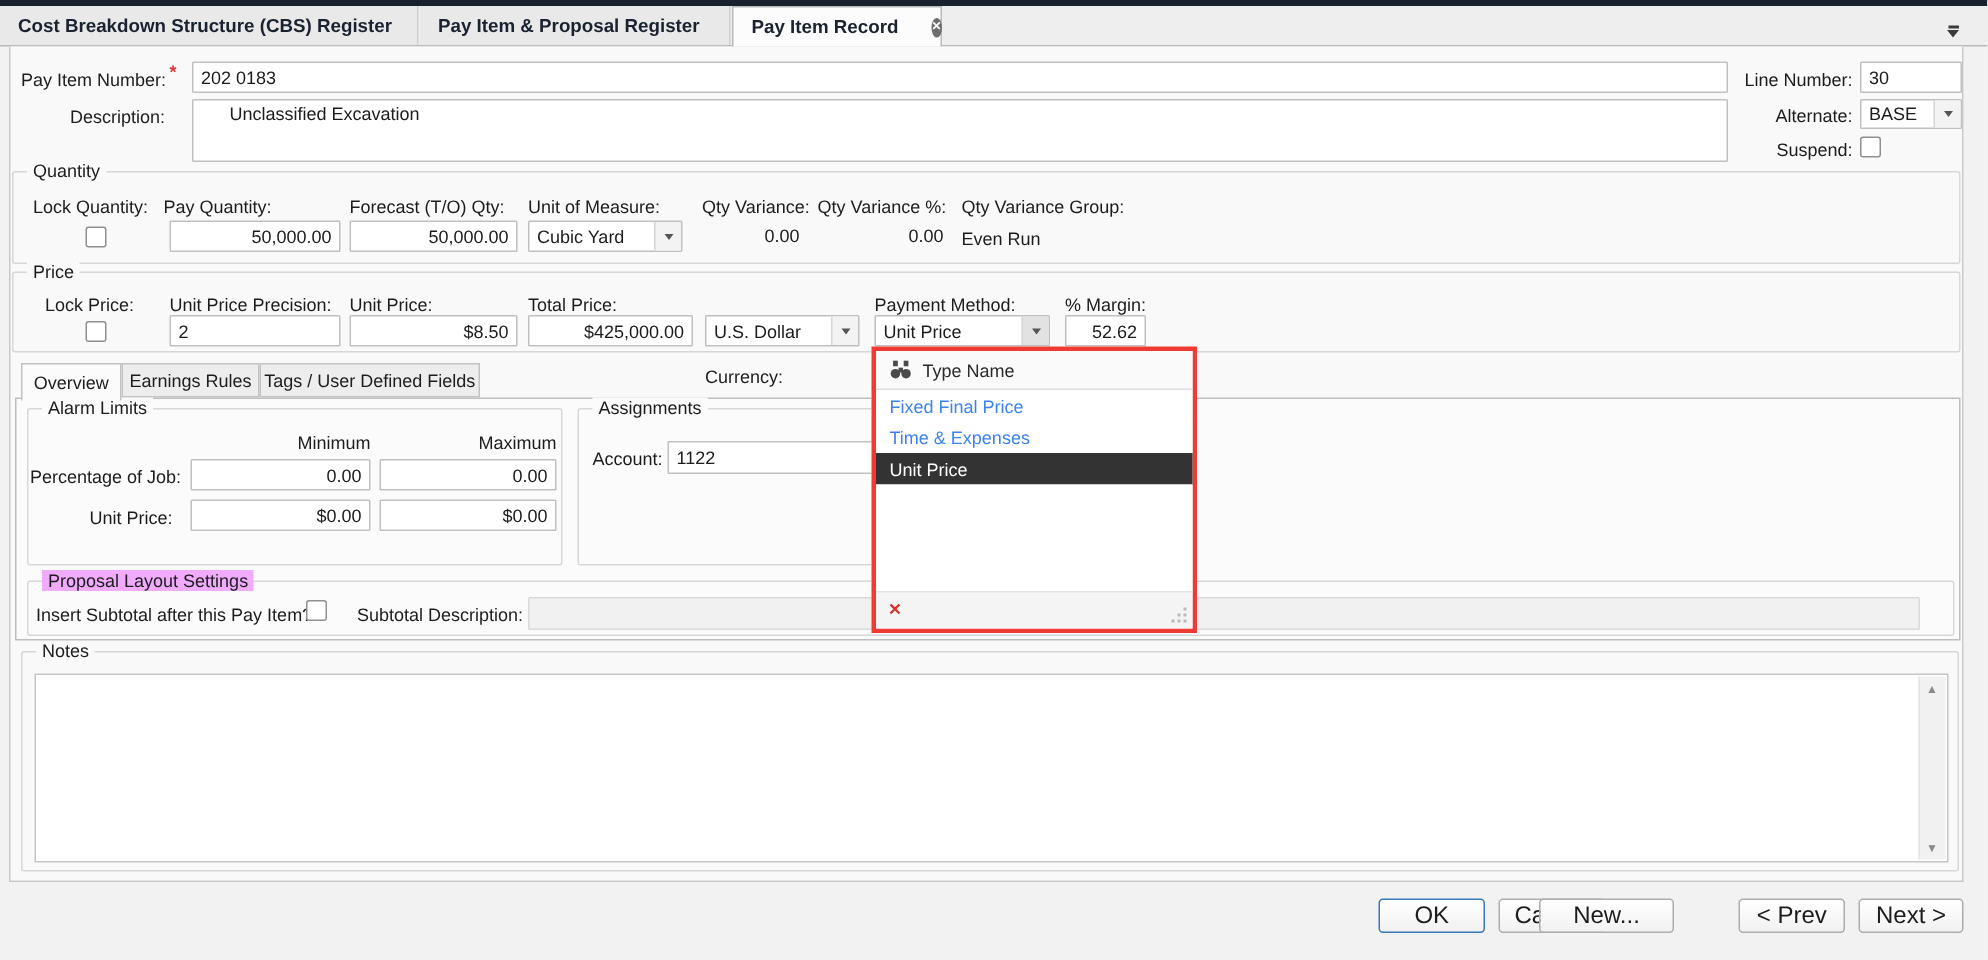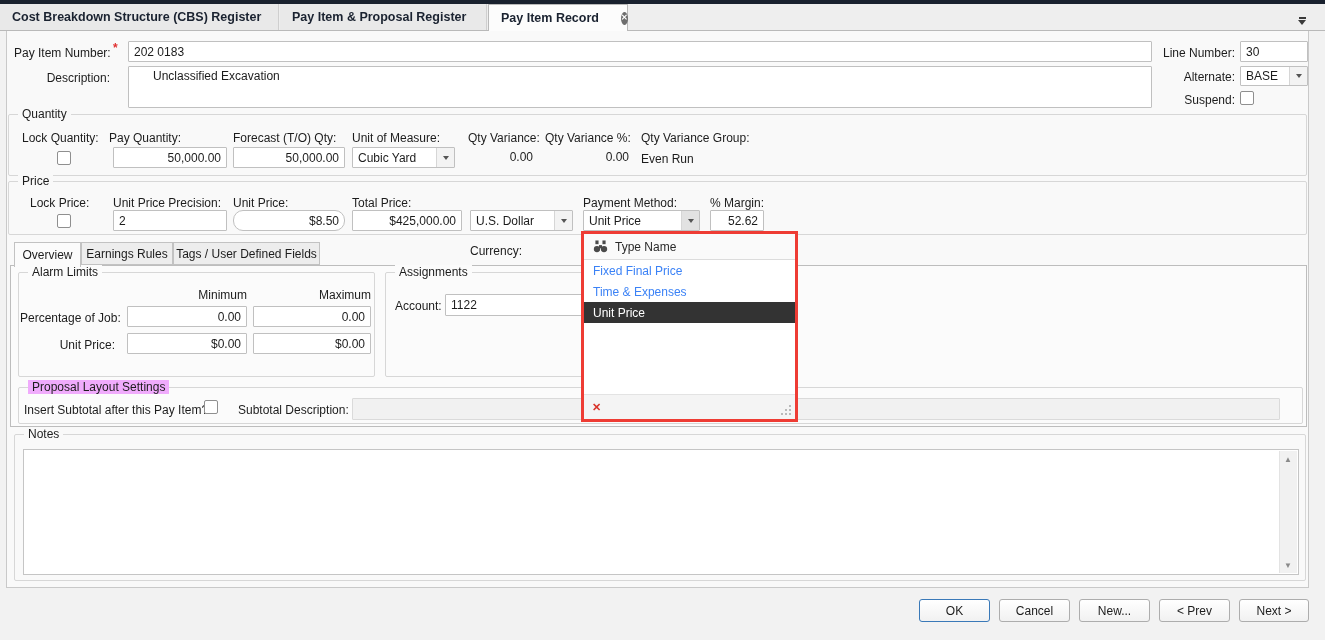--- a/index.html
+++ b/index.html
@@ -40,21 +40,21 @@
   .dtl{position:absolute;top:242px;height:23px;background:#ededed;border:1px solid #c2c2c2;box-sizing:border-box;
        display:flex;align-items:center;justify-content:center;white-space:nowrap;z-index:2;}
   .dtl.active{background:#fbfbfb;border-bottom:none;height:25px;z-index:4;}
   .tabpanel{position:absolute;left:10px;top:265px;width:1297px;height:162px;background:#fbfbfb;border:1px solid #bdbdbd;box-sizing:border-box;z-index:1;}
   
   .vsb{position:absolute;top:1px;right:1px;bottom:1px;width:17px;background:#f1f1f1;border-left:1px solid #e3e3e3;}
   .sarr{position:absolute;left:0;width:16px;height:16px;display:flex;align-items:center;justify-content:center;font-size:8px;color:#8a8a8a;}
   .sarr.up{top:0;} .sarr.dn{bottom:0;}
   
   .btn{position:absolute;top:599px;height:23px;background:linear-gradient(#ffffff,#f1f1f1);border:1px solid #adadad;
-       border-radius:3px;box-sizing:border-box;display:flex;align-items:center;justify-content:center;font-size:12px;color:#1c1c1c;cursor:default;}
+       border-radius:3px;box-sizing:border-box;display:flex;align-items:center;justify-content:center;font-size:16px;color:#1c1c1c;cursor:default;}
   .btn.primary{border:1px solid #3a79b8;}
   
   .popup{position:absolute;left:581px;top:231px;width:217px;height:191px;background:#fff;border:3px solid #ee3c34;box-sizing:border-box;z-index:10;display:flex;flex-direction:column;}
   .pophdr{height:25px;background:#fafafa;border-bottom:1px solid #dcdcdc;display:flex;align-items:center;padding:0 9px;gap:7px;color:#2a2a2a;flex:0 0 auto;}
   .popt{height:21px;display:flex;align-items:center;padding:0 9px;background:#fff;color:#3b82f6;white-space:nowrap;}
   .popt.sel{background:#333333;color:#ffffff;}
   .popbody{flex:1;background:#fff;}
   .popftr{flex:0 0 auto;height:24px;background:#f4f4f4;border-top:1px solid #e3e3e3;position:relative;display:flex;align-items:center;padding:0 8px;}
   .popx{color:#d9342b;font-weight:bold;font-size:11px;line-height:1;}
   .grip{position:absolute;right:3px;bottom:3px;width:11px;height:11px;}
@@ -129,21 +129,21 @@
   <div class="static" style="left:641px;top:152px;">Even Run</div>
 
   <div class="group" style="left:8px;top:181px;width:1299px;height:54px;">
     <span class="glabel">Price</span>
   </div>
   <div class="lbl" style="left:30px;top:196px;">Lock Price:</div>
   <span class="chk" style="left:57px;top:214px;"></span>
   <div class="lbl" style="left:113px;top:196px;text-align:right;">Unit Price Precision:</div>
   <input class="inp" style="left: 113px; top: 210px; width: 114px; height: 21px;" value="2">
   <div class="lbl" style="left:233px;top:196px;">Unit Price:</div>
-  <input class="inp r" style="left: 233px; top: 210px; width: 112px; height: 21px; border-radius: 10px;" value="$8.50">
+  <input class="inp r" style="left: 233px; top: 210px; width: 112px; height: 21px;" value="$8.50">
   <div class="lbl" style="left:352px;top:196px;">Total Price:</div>
   <input class="inp r" style="left: 352px; top: 210px; width: 110px; height: 21px;" value="$425,000.00">
   <div class="lbl" style="left:470px;top:196px;margin-top:48px;">Currency:</div>
   <div class="combo" style="left:470px;top:210px;width:103px;height:21px;">
     <span class="ctext">U.S. Dollar</span>
     <span class="cbtn">
         <i class="tri"></i>
       </span>
   </div>
   <div class="lbl" style="left:583px;top:196px;">Payment Method:</div>
@@ -204,21 +204,21 @@
       </div>
     </div>
   </div>
 
   <div class="btn primary" style="left:919px;width:71px;">
     <span>OK</span>
   </div>
   <div class="btn" style="left:999px;width:71px;">
     <span>Cancel</span>
   </div>
-  <div class="btn" style="left:1079px;width:71px;">
+  <div class="btn" style="left:1026px;width:90px;">
     <span>New...</span>
   </div>
   <div class="btn" style="left:1159px;width:71px;">
     <span>&lt; Prev</span>
   </div>
   <div class="btn" style="left:1239px;width:70px;">
     <span>Next &gt;</span>
   </div>
 
   <div class="popup">

